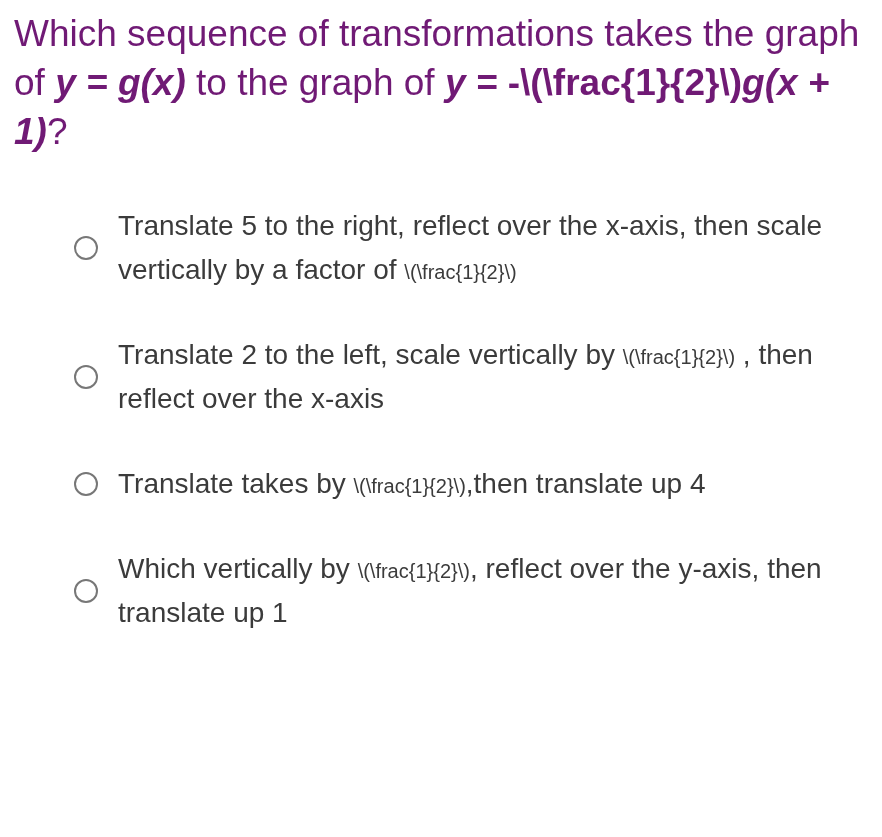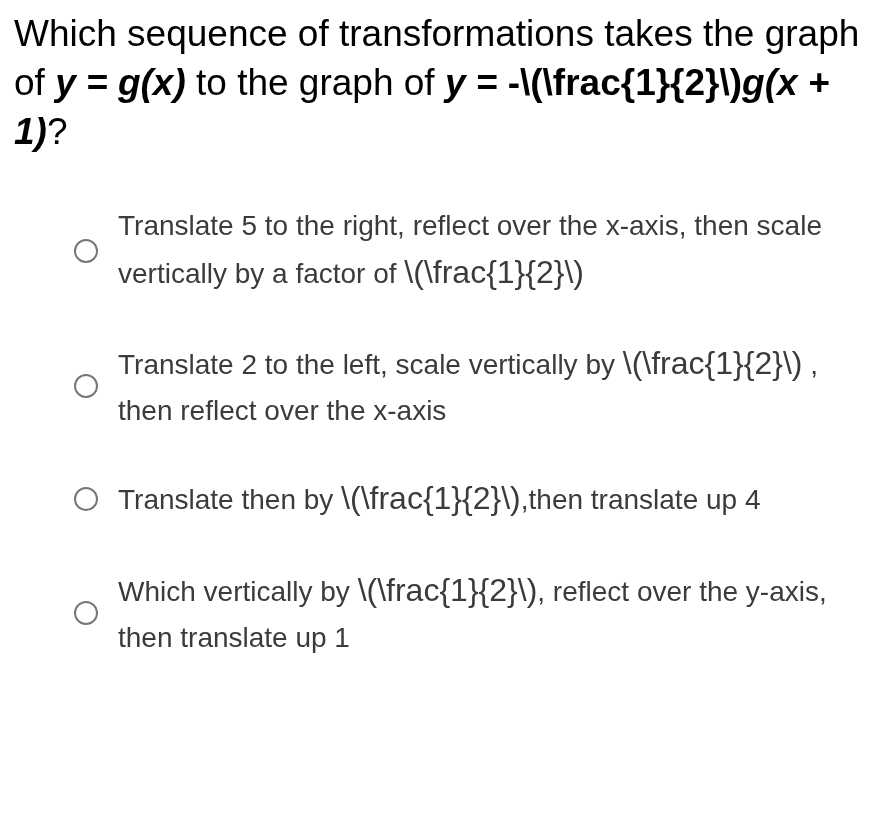--- a/index.html
+++ b/index.html
@@ -10,21 +10,21 @@
     body {
       font-family: Arial, Helvetica, sans-serif;
       background: #ffffff;
       color: #000000;
       width: 882px;
       padding: 10px 14px;
     }
     .question-stem {
       font-size: 37px;
       line-height: 1.32;
-      color: #000000;
+      color: #701a75;
       margin-bottom: 48px;
     }
     .bold {
       font-weight: bold;
     }
     .italic {
       font-style: italic;
     }
     .options {
       padding-left: 60px;
@@ -45,21 +45,21 @@
       margin-right: 20px;
       cursor: pointer;
     }
     .option-text {
       font-size: 28px;
       line-height: 1.55;
       color: #3b3b3b;
       flex: 1 1 auto;
     }
     .latex {
-      font-size: 32px;
+      font-size: 20px;
     }
   </style>
 </head>
 <body>
 
 <div class="question-stem">
   <span>Which sequence of transformations takes the graph of </span><span class="bold italic">y = g(x)</span><span> to the graph of </span><span class="bold italic">y = </span><span class="bold">-\(\frac{1}{2}\)</span><span class="bold italic">g(x + 1)</span><span>?</span>
 </div>
 
 <div class="options">
@@ -74,21 +74,21 @@
   <div class="option">
     <div class="radio"></div>
     <div class="option-text">
       <span>Translate 2 to the left, scale vertically by </span><span class="latex">\(\frac{1}{2}\)</span><span> , then reflect over the x-axis</span>
     </div>
   </div>
 
   <div class="option">
     <div class="radio"></div>
     <div class="option-text">
-      <span>Translate then by  </span><span class="latex">\(\frac{1}{2}\)</span><span>,then translate up 4</span>
+      <span>Translate takes by  </span><span class="latex">\(\frac{1}{2}\)</span><span>,then translate up 4</span>
     </div>
   </div>
 
   <div class="option">
     <div class="radio"></div>
     <div class="option-text">
       <span>Which vertically by </span><span class="latex">\(\frac{1}{2}\)</span><span>, reflect over the y-axis, then translate up 1</span>
     </div>
   </div>
 

